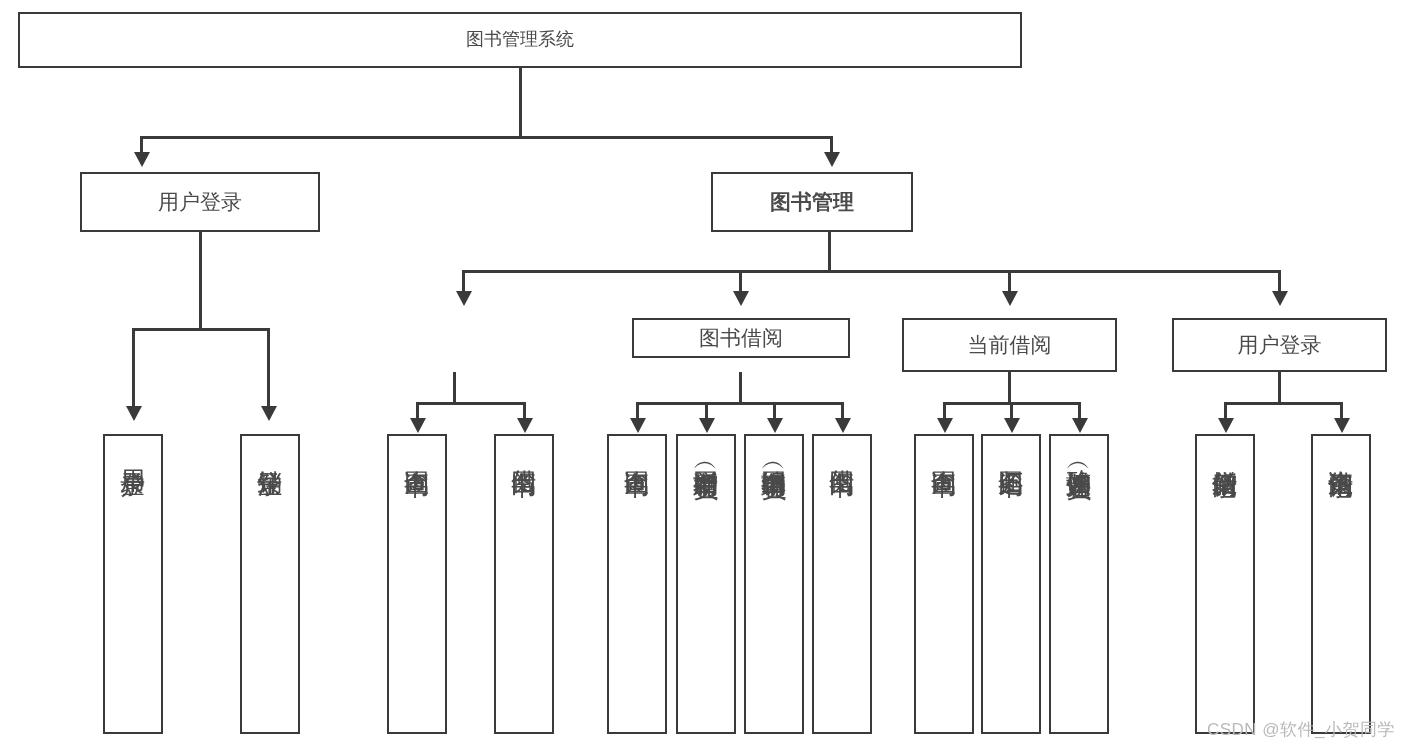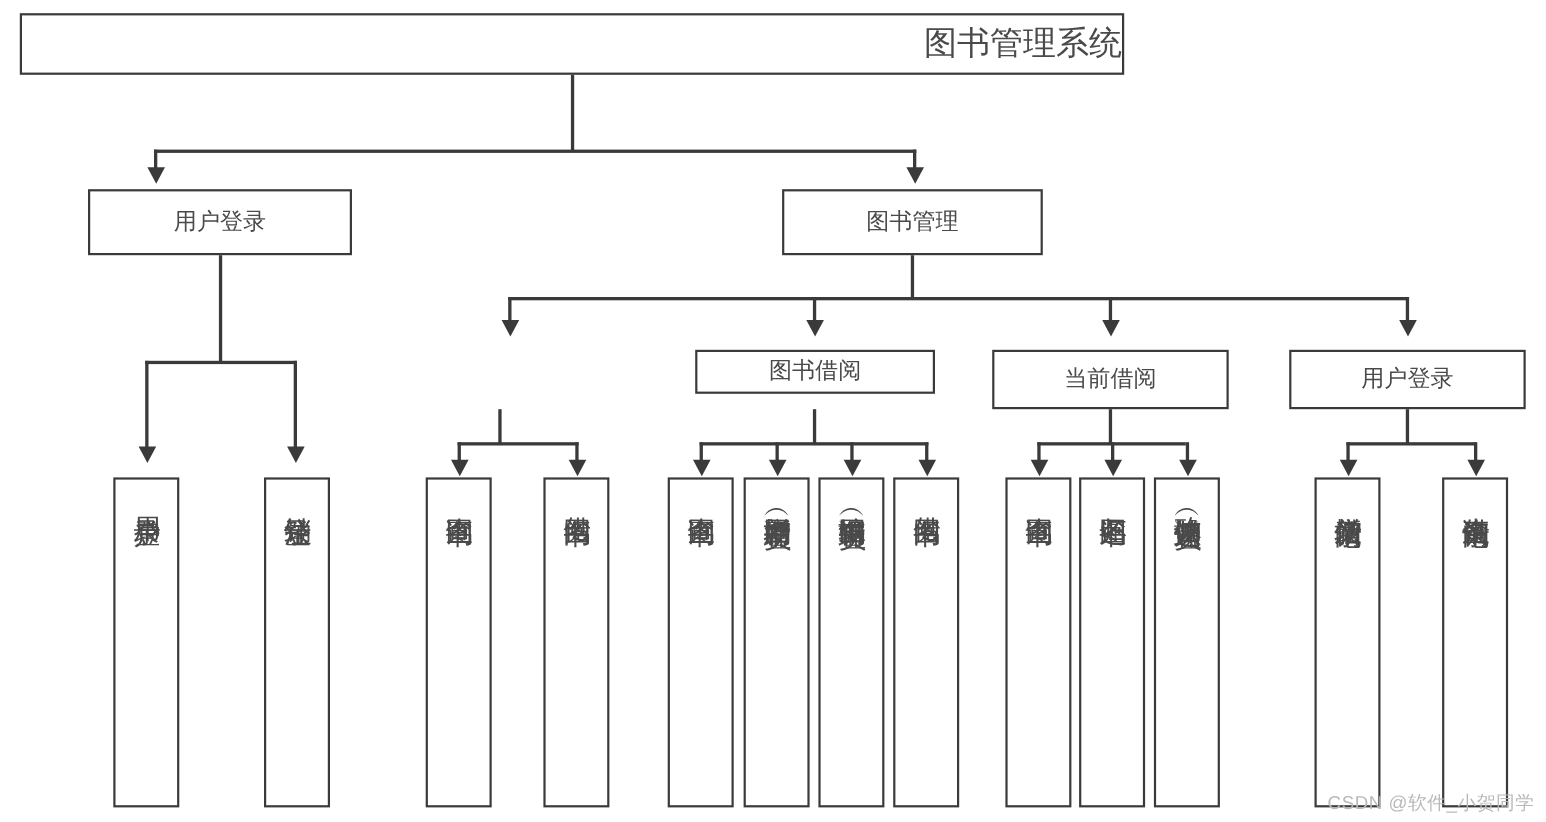--- a/index.html
+++ b/index.html
@@ -26,21 +26,21 @@
     align-items:center;
     justify-content:center;
     text-align:center;
     color:#4a4a4a;
   }
   .node .lbl{
     display:block;
     line-height:1.18;
     white-space:nowrap;
   }
-  .root{ font-size:30px;justify-content:flex-end; }
+  .root{ font-size:18px; }
   .lvl2{ font-size:21px; }
   .lvl3{ font-size:21px; }
 
   
   .leaf{
     border:2px solid #3a3a3a;
     padding-top:14px;
     align-items:flex-start;
     justify-content:center;
   }
@@ -94,21 +94,21 @@
 
   <div class="conn vline" style="left:140px;top:136px;width:3px;height:20px;"></div>
   <div class="arrow" style="left:134px;top:152px;"></div>
   <div class="conn vline" style="left:830px;top:136px;width:3px;height:20px;"></div>
   <div class="arrow" style="left:824px;top:152px;"></div>
 
   <div class="node lvl2" style="left:80px;top:172px;width:240px;height:60px;">
     <span class="lbl">用户登录</span>
   </div>
 
-  <div class="node lvl2" style="left:711px;top:172px;width:237px;height:60px;">
+  <div class="node lvl2" style="left:711px;top:172px;width:202px;height:60px;font-weight:bold;">
     <span class="lbl">图书管理</span>
   </div>
 
   <div class="conn vline" style="left:199px;top:232px;width:3px;height:98px;"></div>
   <div class="conn hline" style="left:132px;top:328px;width:138px;height:3px;"></div>
   <div class="conn vline" style="left:132px;top:328px;width:3px;height:82px;"></div>
   <div class="arrow" style="left:126px;top:406px;"></div>
   <div class="conn vline" style="left:267px;top:328px;width:3px;height:82px;"></div>
   <div class="arrow" style="left:261px;top:406px;"></div>
 

